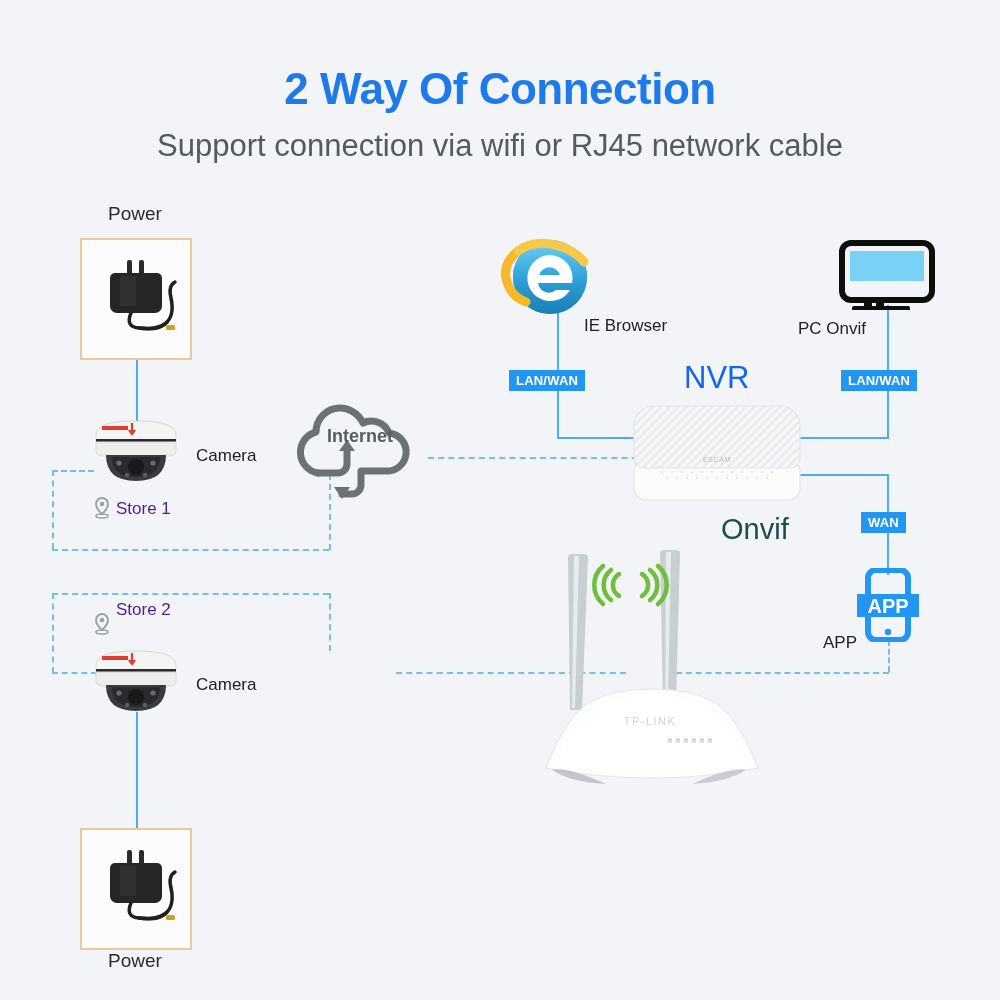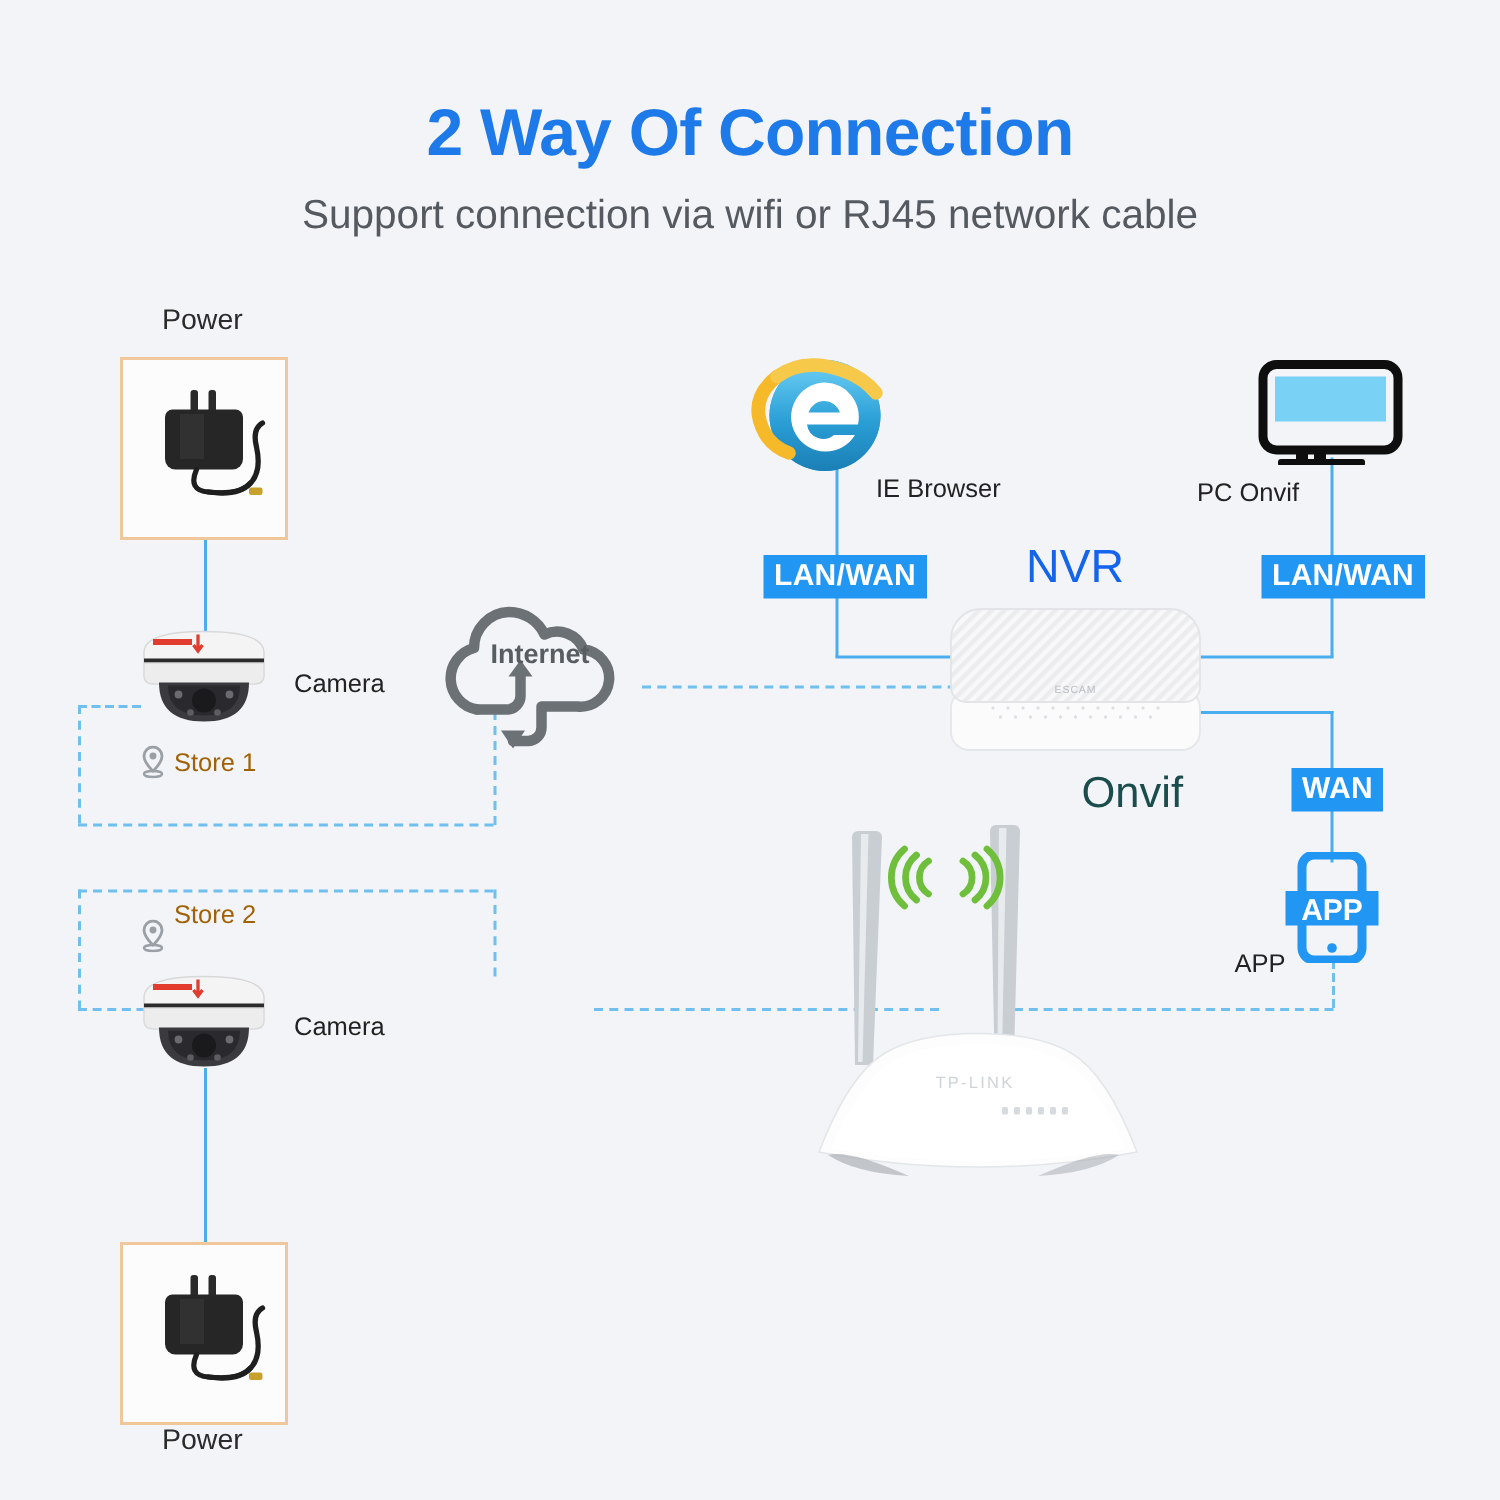--- a/index.html
+++ b/index.html
@@ -28,35 +28,35 @@
     font-size: 44px;
     font-weight: bold;
     color: #1e7ae8;
     letter-spacing: -0.5px;
   }
   #subtitle {
     position: absolute;
     left: 0; top: 128px;
     width: 1000px;
     text-align: center;
-    font-size: 27px;
+    font-size: 31px;
     color: #555a60;
   }
 
   
   .lbl {
     position: absolute;
     font-size: 17px;
     color: #222;
     white-space: nowrap;
   }
   .lbl-store {
     position: absolute;
     font-size: 17px;
-    color: #a16207;
+    color: #4c1d95;
     white-space: nowrap;
   }
   .lbl-power {
     position: absolute;
     font-size: 19px;
     color: #2b2b2b;
     white-space: nowrap;
   }
 
   
@@ -79,21 +79,21 @@
     border: 2px solid #f0c79a;
     box-sizing: border-box;
   }
   .power-box svg { display: block; }
 
   
   .badge {
     position: absolute;
     background: #2196f3;
     color: #ffffff;
-    font-size: 20px;
+    font-size: 13px;
     font-weight: bold;
     padding: 3px 7px;
     white-space: nowrap;
     letter-spacing: 0.2px;
   }
 
   
   #nvr-text {
     position: absolute;
     font-size: 31px;

